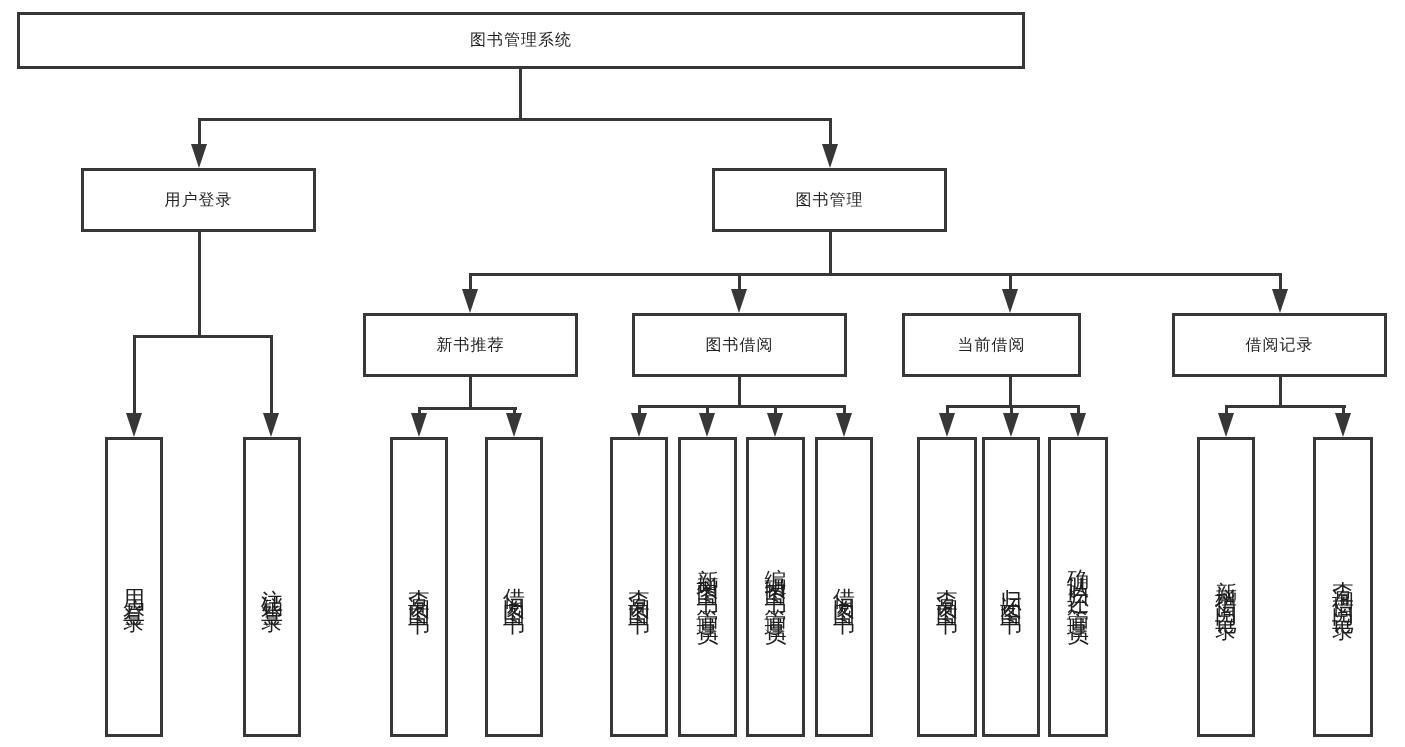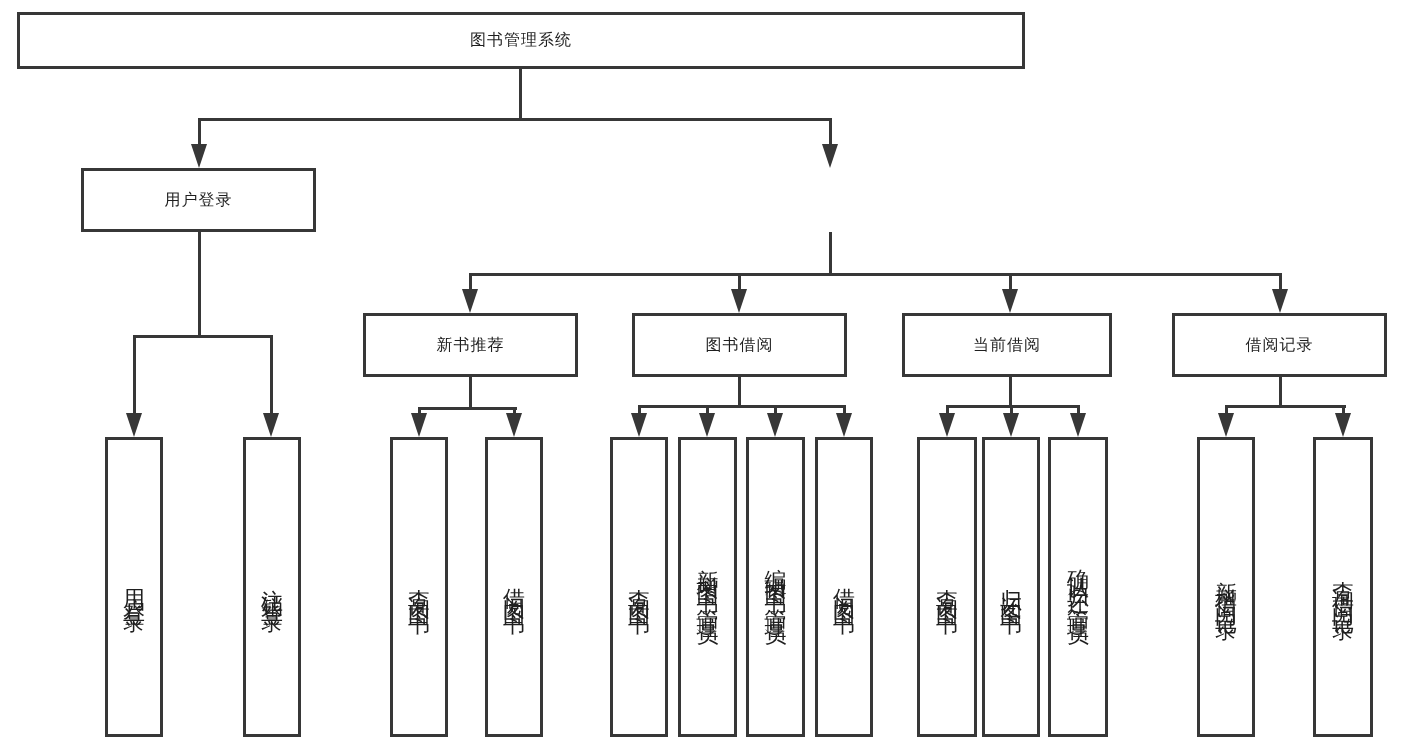--- a/index.html
+++ b/index.html
@@ -86,20 +86,23 @@
   <div class="vline" style="left:519px; top:69px; height:51px;"></div>
   <div class="hline" style="left:198px; top:118px; width:634px;"></div>
   <div class="vline" style="left:198px; top:118px; height:30px;"></div>
   <div class="arrow" style="left:191px; top:144px;"></div>
   <div class="vline" style="left:829px; top:118px; height:30px;"></div>
   <div class="arrow" style="left:822px; top:144px;"></div>
 
   <div class="box" style="left:81px; top:168px; width:235px; height:64px;">
     <span>用户登录</span>
   </div>
+  <div class="box" style="left:712px; top:168px; width:235px; height:64px;">
+    <span>图书管理</span>
+  </div>
 
   <div class="vline" style="left:198px; top:232px; height:106px;"></div>
   <div class="hline" style="left:133px; top:335px; width:140px;"></div>
   <div class="vline" style="left:133px; top:335px; height:82px;"></div>
   <div class="arrow" style="left:126px; top:413px;"></div>
   <div class="vline" style="left:270px; top:335px; height:82px;"></div>
   <div class="arrow" style="left:263px; top:413px;"></div>
 
   <div class="vline" style="left:829px; top:232px; height:44px;"></div>
   <div class="hline" style="left:469px; top:273px; width:812px;"></div>
@@ -111,21 +114,21 @@
   <div class="arrow" style="left:1002px; top:289px;"></div>
   <div class="vline" style="left:1279px; top:273px; height:20px;"></div>
   <div class="arrow" style="left:1272px; top:289px;"></div>
 
   <div class="box" style="left:363px; top:313px; width:215px; height:64px;">
     <span>新书推荐</span>
   </div>
   <div class="box" style="left:632px; top:313px; width:215px; height:64px;">
     <span>图书借阅</span>
   </div>
-  <div class="box" style="left:902px; top:313px; width:210px; height:64px;">
+  <div class="box" style="left:902px; top:313px; width:179px; height:64px;">
     <span>当前借阅</span>
   </div>
   <div class="box" style="left:1172px; top:313px; width:215px; height:64px;">
     <span>借阅记录</span>
   </div>
 
   <div class="vline" style="left:469px; top:377px; height:33px;"></div>
   <div class="hline" style="left:418px; top:407px; width:99px;"></div>
   <div class="vline" style="left:418px; top:407px; height:12px;"></div>
   <div class="arrow" style="left:411px; top:413px;"></div>

